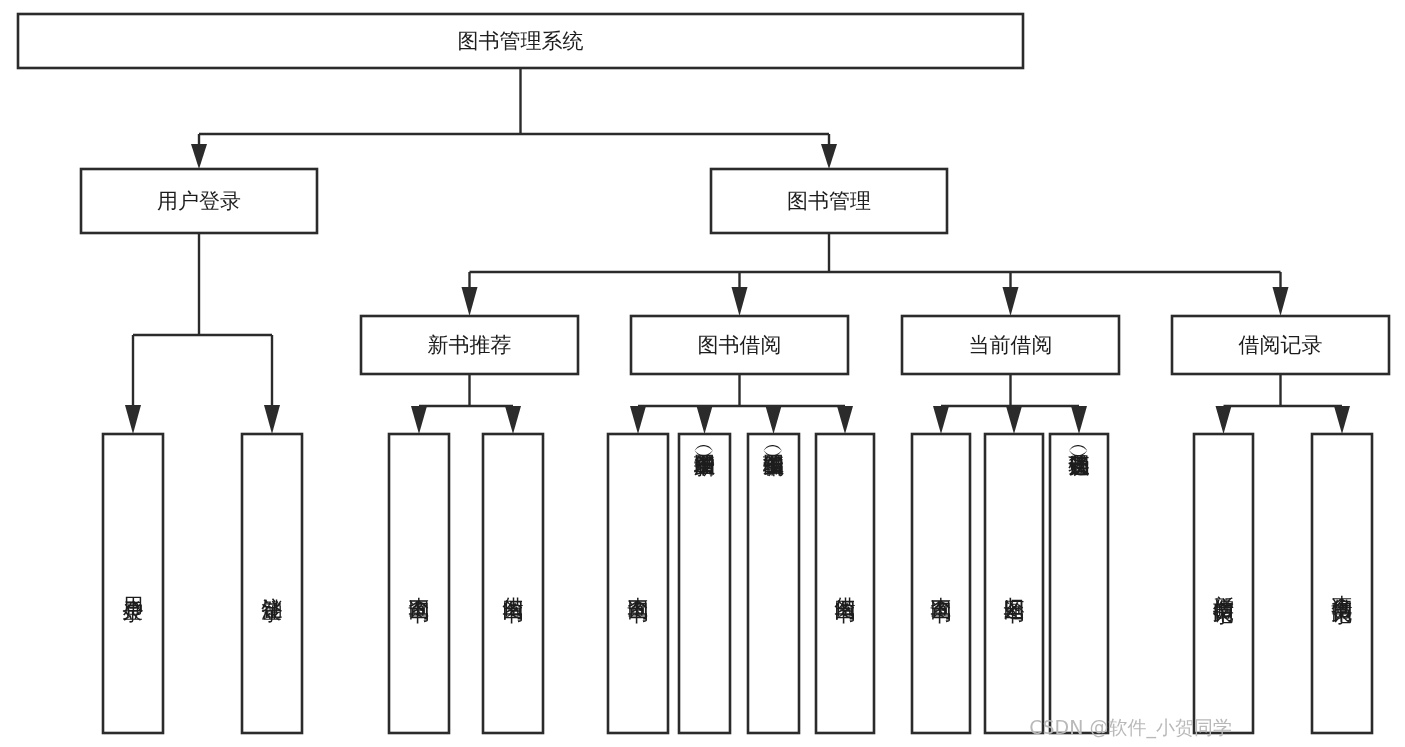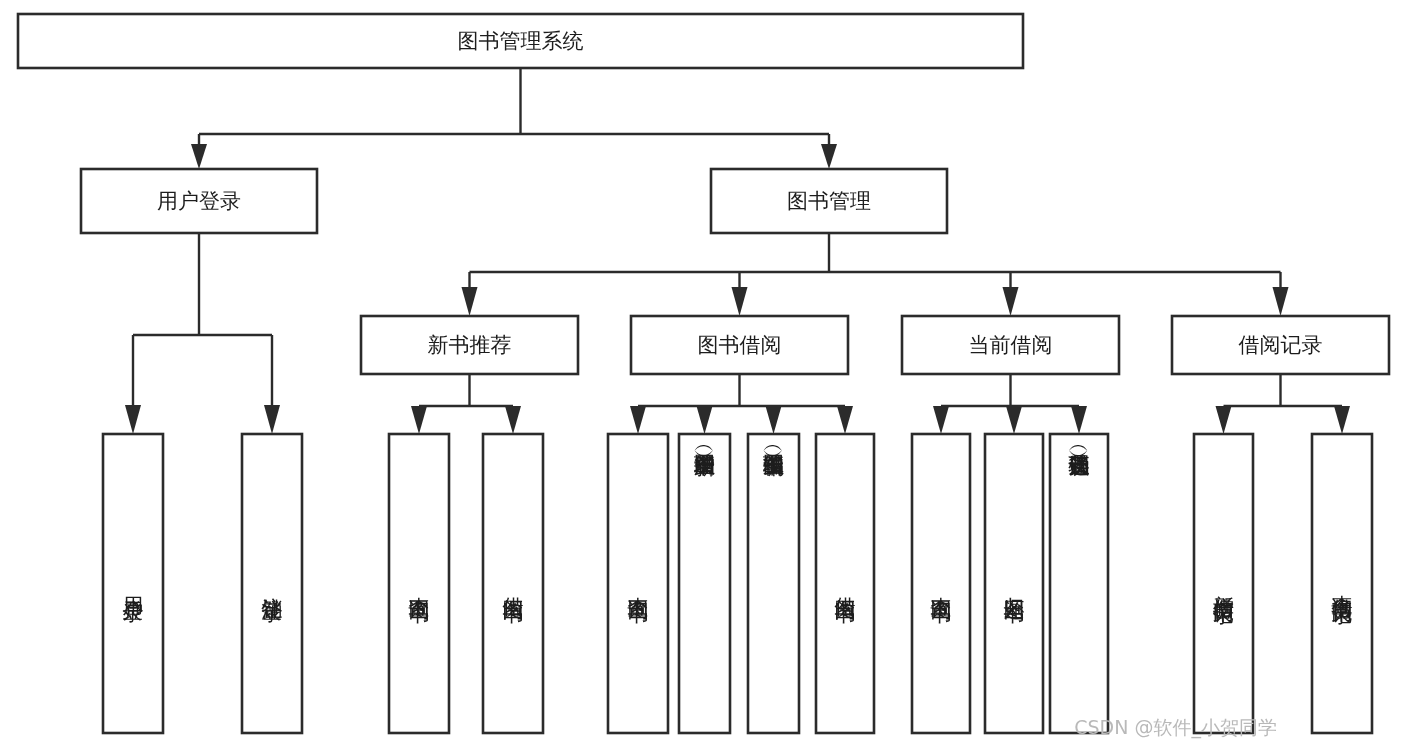--- a/index.html
+++ b/index.html
@@ -11,21 +11,20 @@
     width: 1405px;
     height: 747px;
     font-family: "DejaVu Sans", "Liberation Sans", sans-serif;
     overflow: hidden;
   }
   #diagram-root {
     position: relative;
     width: 1244px;
     height: 747px;
     background: #ffffff;
-    padding-left: 45px;
   }
   svg.tree-canvas {
     position: absolute;
     left: 0;
     top: 0;
     width: 1405px;
     height: 747px;
     display: block;
   }
   .node-box {

